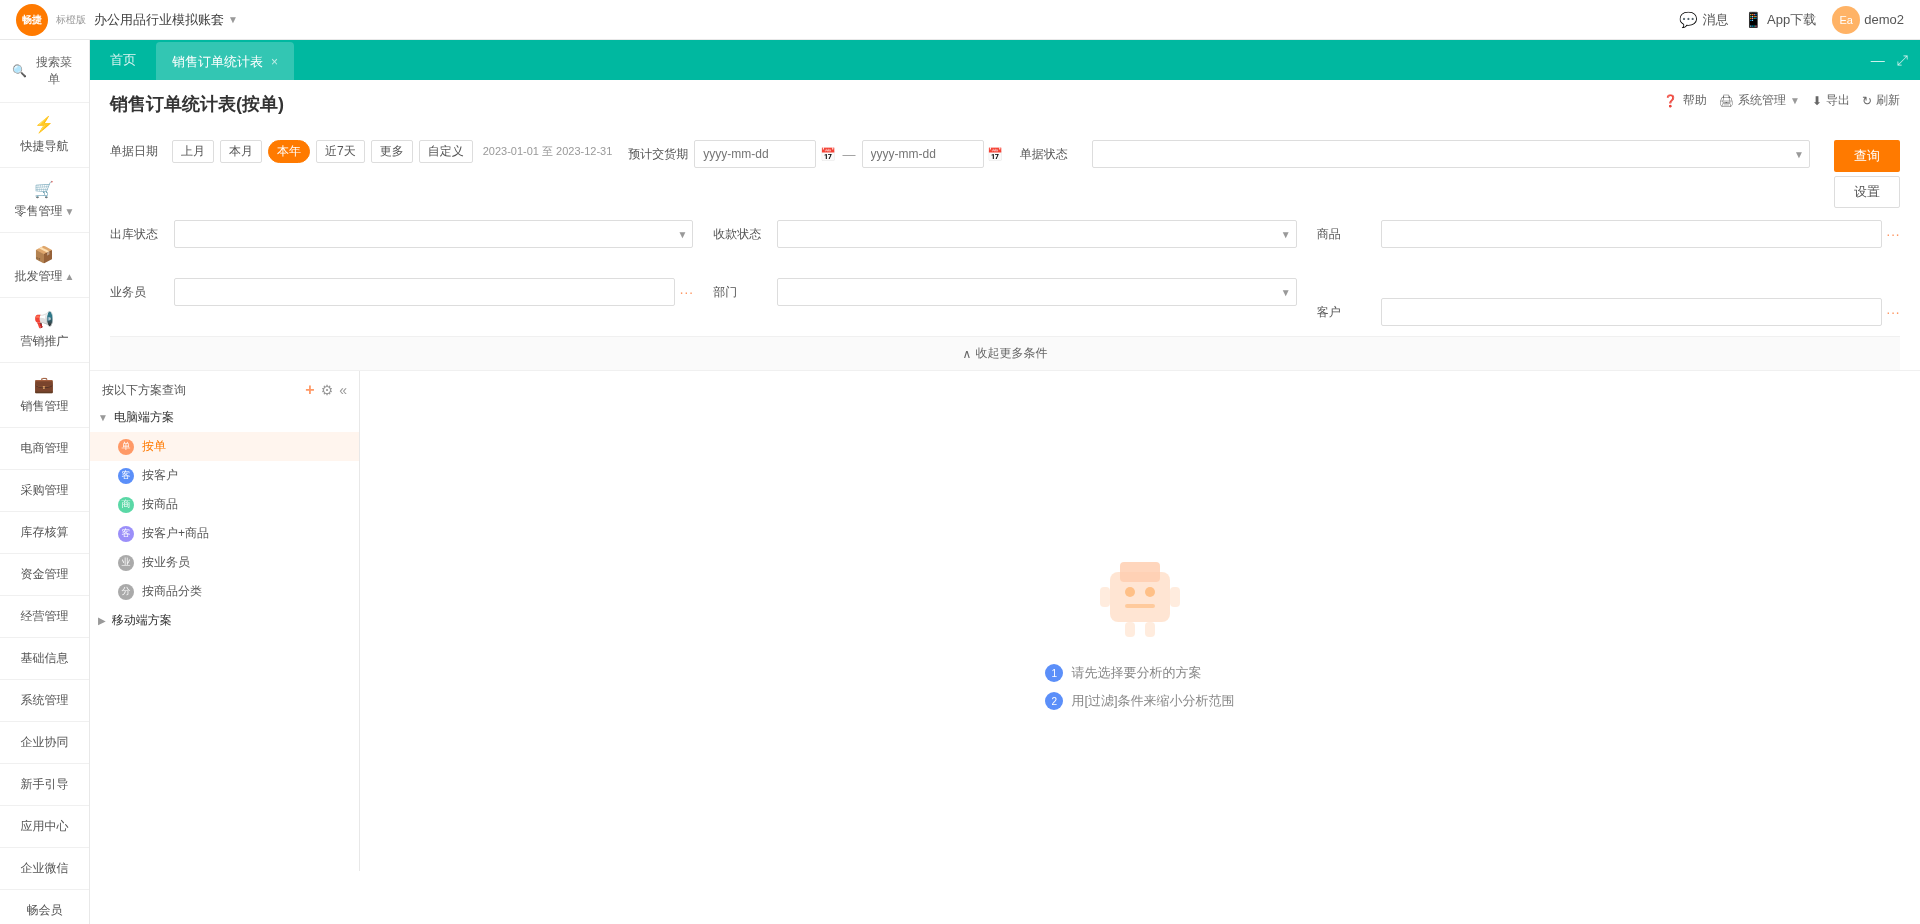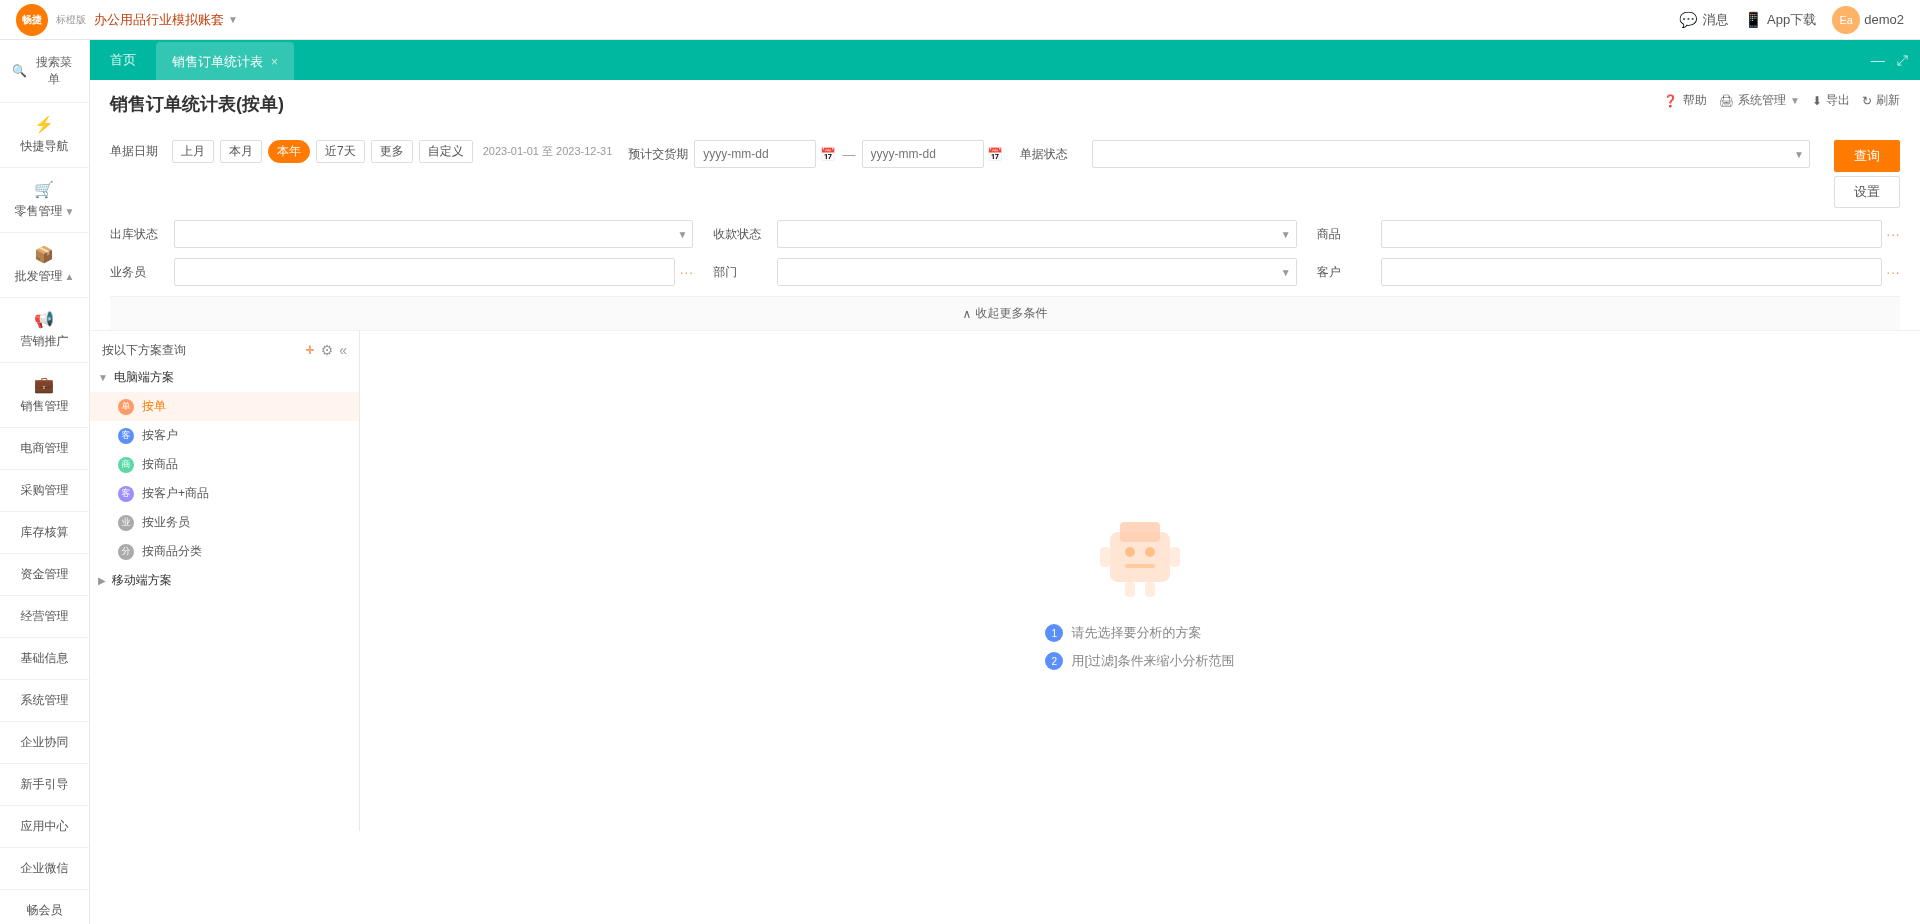--- a/index.html
+++ b/index.html
@@ -51,21 +51,21 @@
 
 <div class="top-bar">
   <div class="top-bar-left">
     <div class="top-bar-logo">
       <span>畅捷</span>
     </div>
     <div style="display:flex;flex-direction:column;line-height:1.2;">
       <span style="font-size:10px;color:#999;">标橙版</span>
     </div>
     <div class="top-bar-dropdown">
-      <span style="font-size:13px;color:#c2410c;">办公用品行业模拟账套</span>
+      <span style="font-size:13px;color:#404040;">办公用品行业模拟账套</span>
       <span class="top-bar-dropdown-arrow">▼</span>
     </div>
   </div>
   <div class="top-bar-right">
     <div class="top-bar-right-item">
       <span style="font-size:15px;">💬</span>
       <span>消息</span>
     </div>
     <div class="top-bar-right-item">
       <span style="font-size:15px;">📱</span>
@@ -300,21 +300,21 @@
               <span style="color:#ff9966;cursor:pointer;margin-left:4px;font-size:14px;">···</span>
             </div>
           </div>
           <div style="display:flex;align-items:center;gap:8px;">
             <span class="filter-label">部门</span>
             <div style="flex:1;position:relative;display:flex;align-items:center;">
               <select style="width:100%;border:1px solid #ddd;border-radius:2px;padding:4px 24px 4px 8px;font-size:12px;color:#555;outline:none;height:28px;background:#fff;appearance:none;"></select>
               <span style="position:absolute;right:6px;color:#999;font-size:10px;pointer-events:none;">▼</span>
             </div>
           </div>
-          <div style="display:flex;align-items:center;gap:8px;">
+          <div style="display:flex;align-items:center;gap:8px;margin-top:40px;">
             <span class="filter-label">客户</span>
             <div style="flex:1;display:flex;align-items:center;">
               <input type="text" style="flex: 1 1 0%; border: 1px solid rgb(221, 221, 221); border-radius: 2px; padding: 4px 8px; font-size: 12px; outline: none; height: 28px;">
               <span style="color:#ff9966;cursor:pointer;margin-left:4px;font-size:14px;">···</span>
             </div>
           </div>
         </div>
 
         <div class="collapse-bar">
           <span>∧</span>

